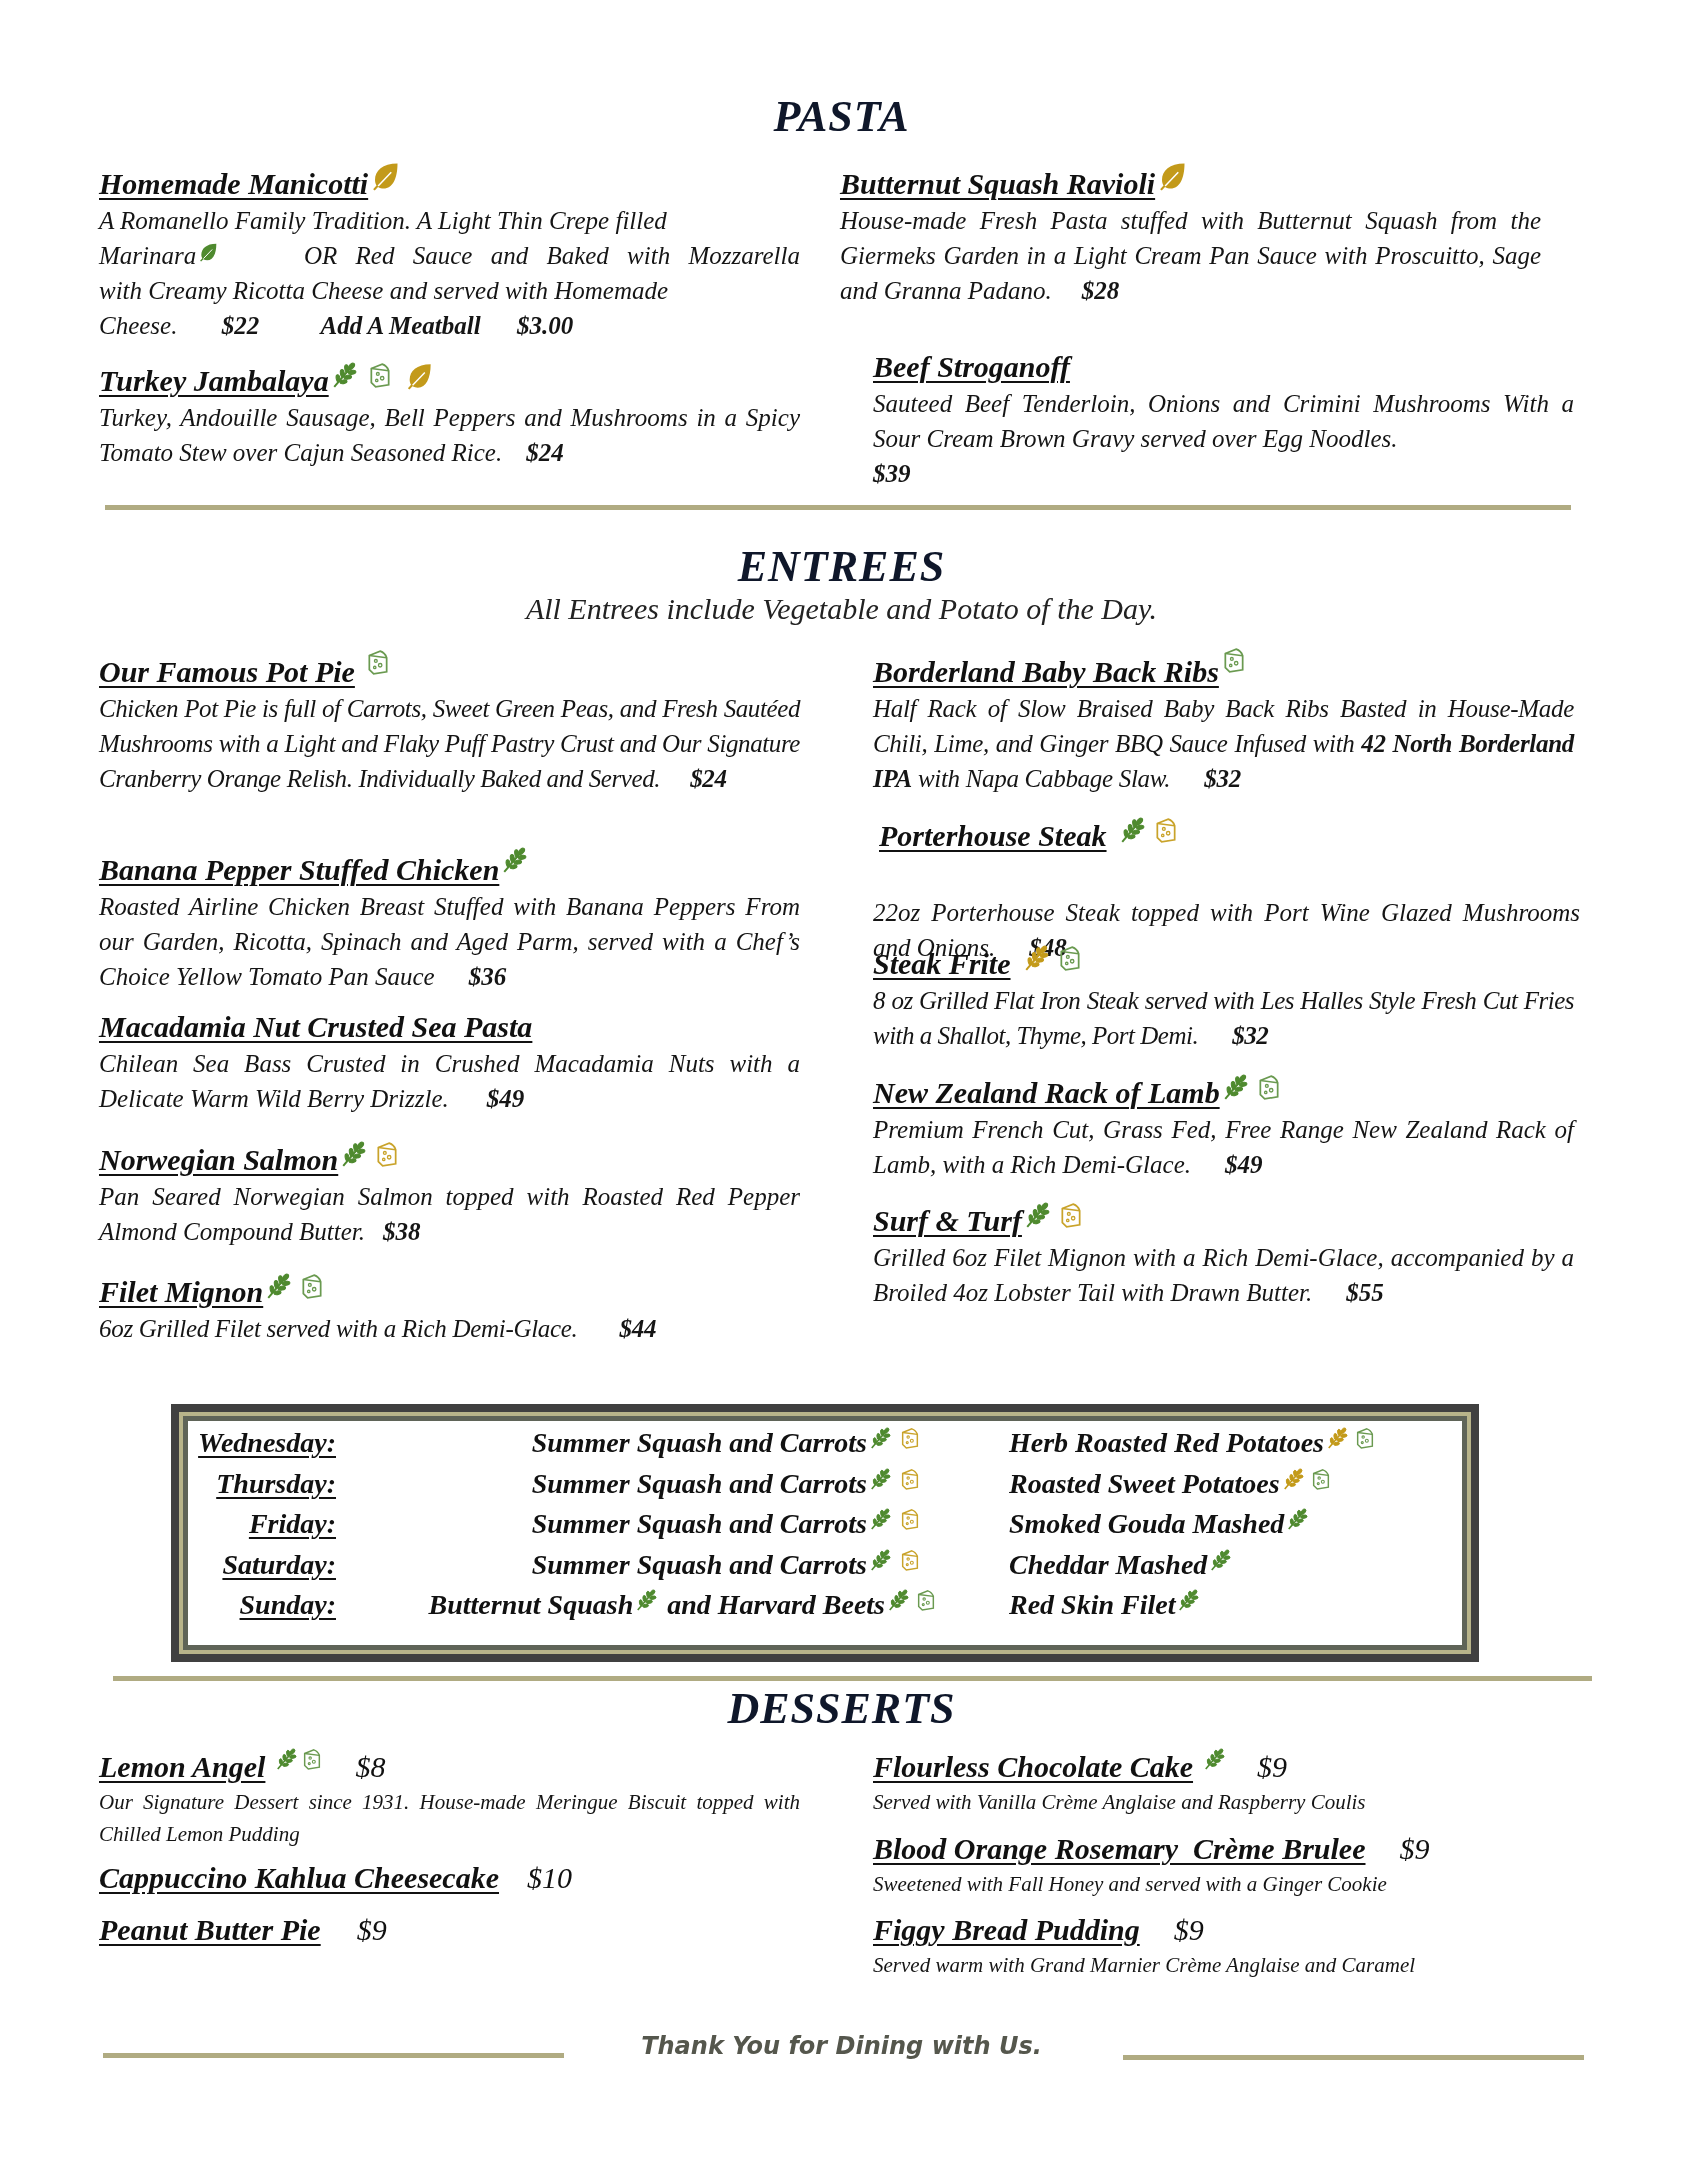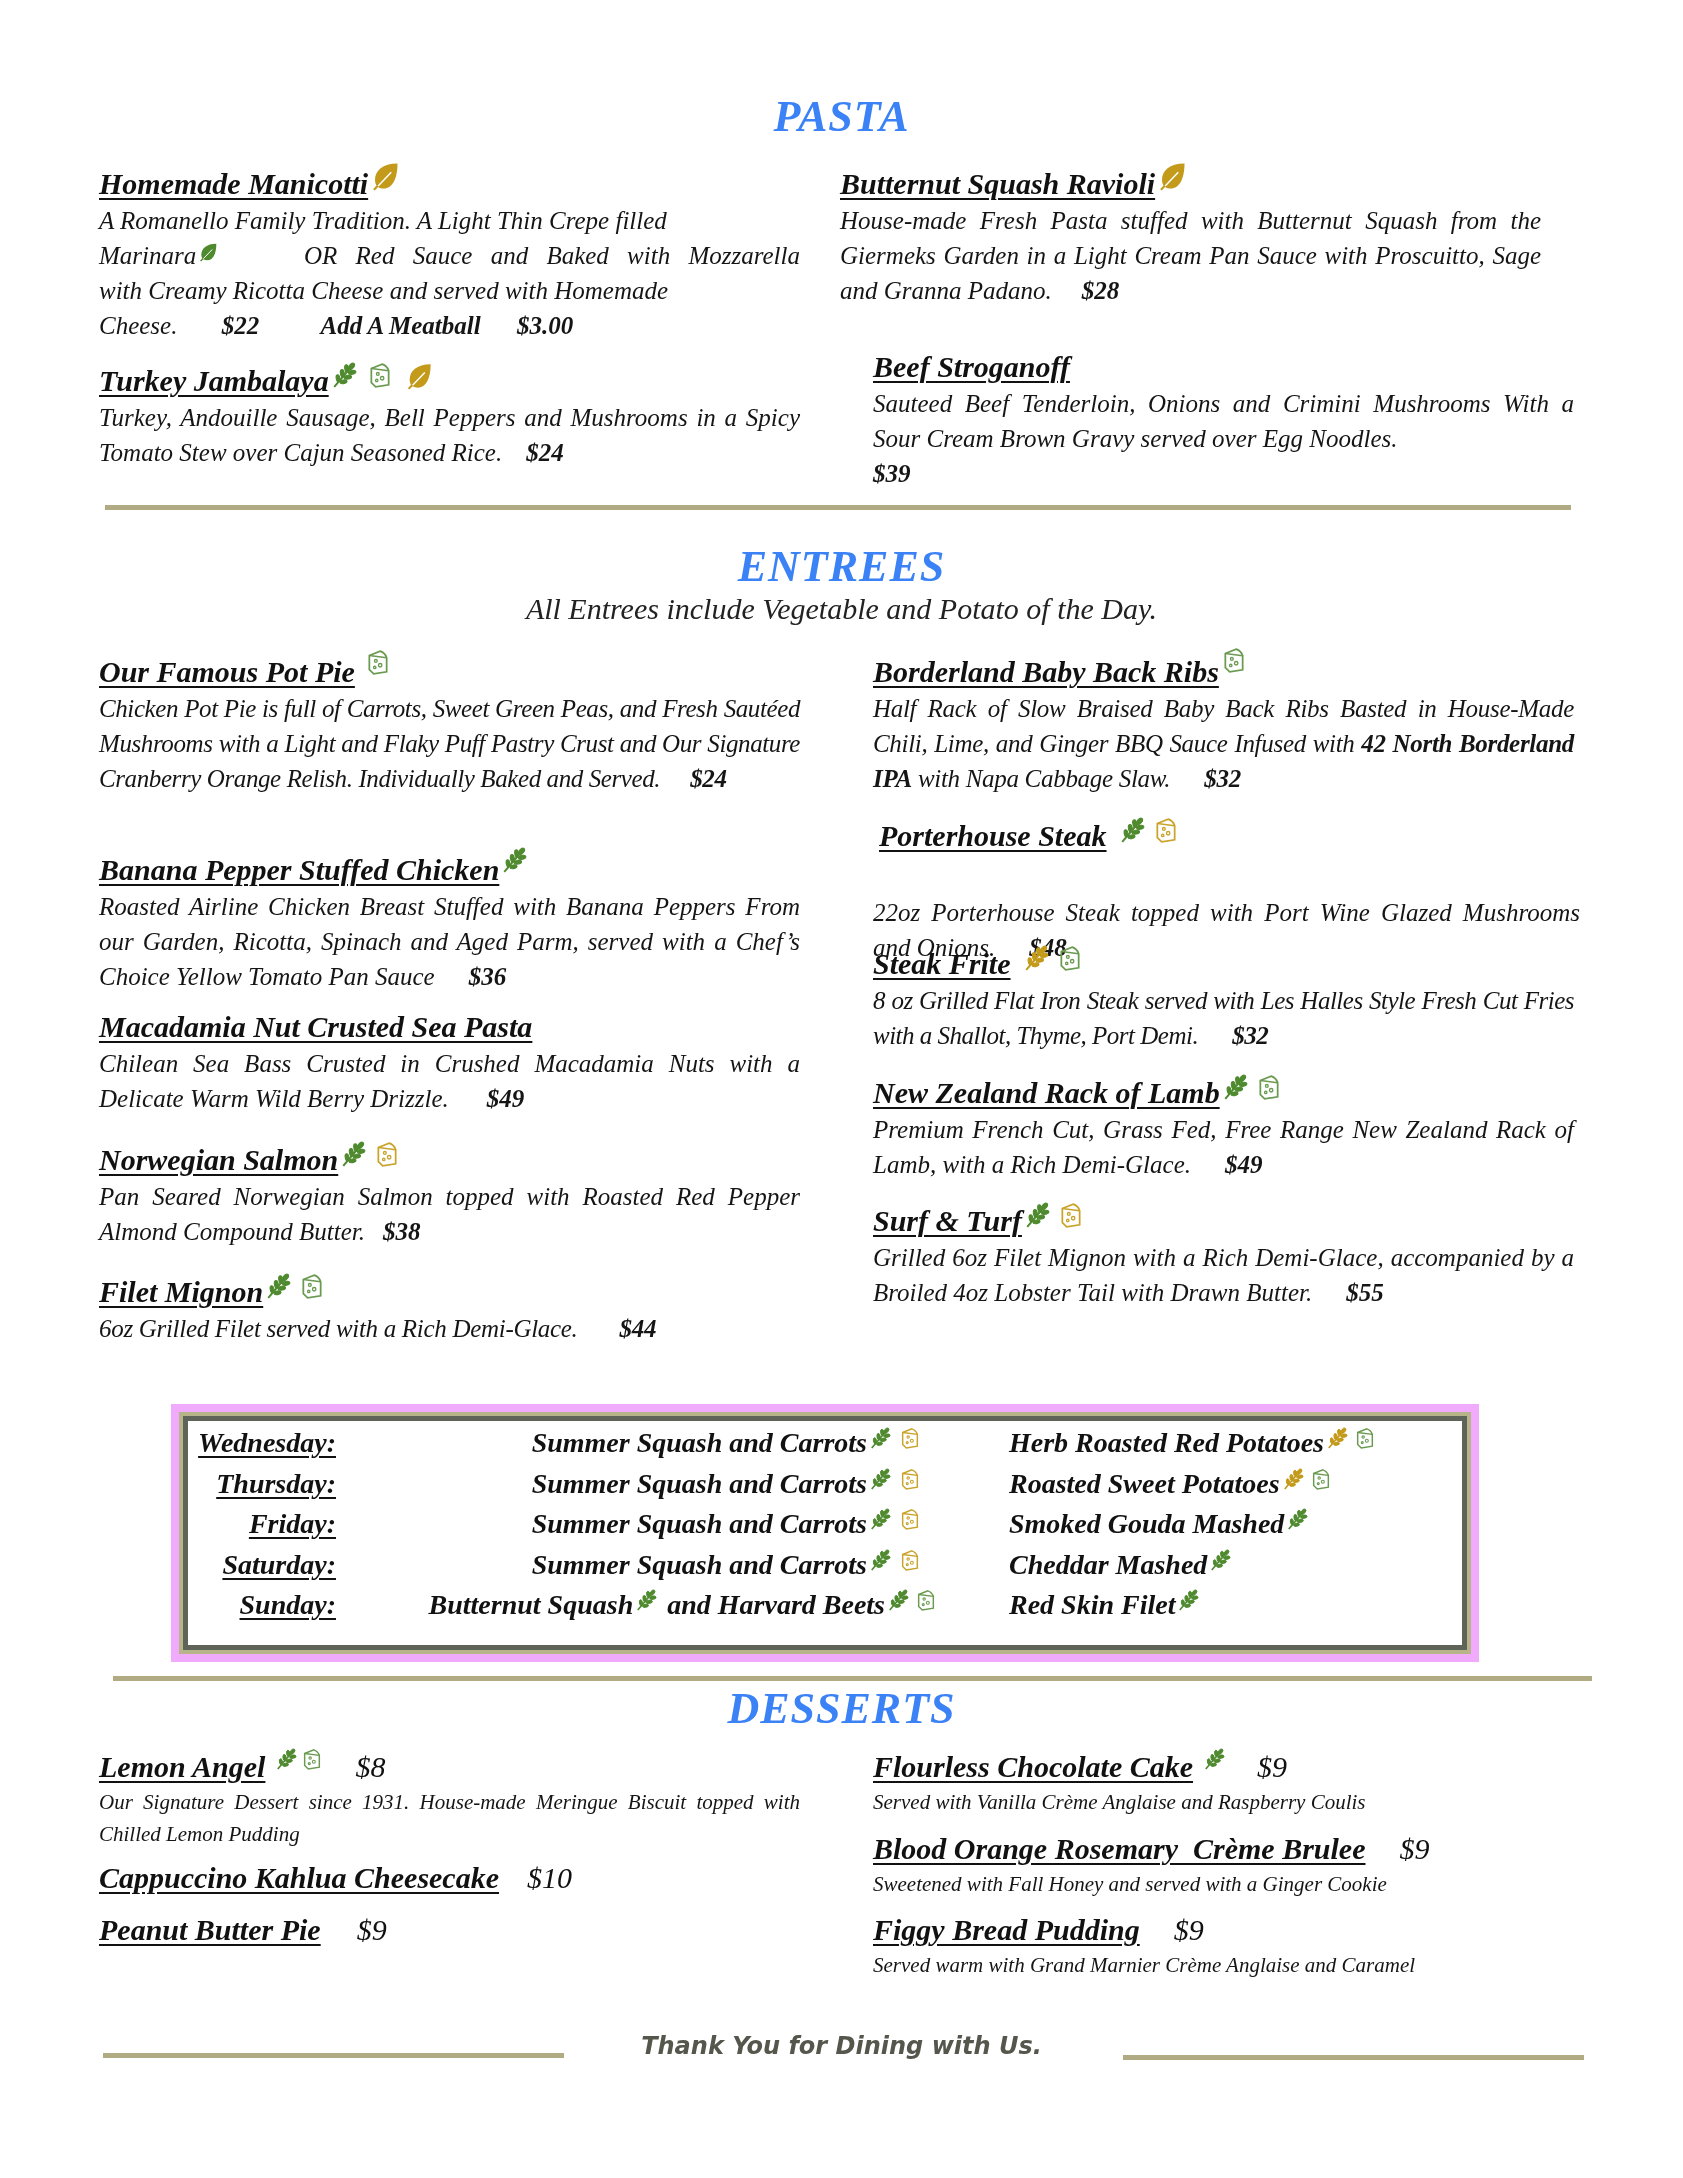--- a/index.html
+++ b/index.html
@@ -1,33 +1,33 @@
 <!DOCTYPE html>
 <html><head>
 <meta charset="utf-8">
 <style>
   html, body { margin: 0; padding: 0; background: #ffffff; }
   body { width: 1683px; height: 2178px; position: relative; overflow: hidden;
          font-family: "Liberation Serif", "DejaVu Serif", serif; color: #111; }
   .section-title { position: absolute; left: 0; width: 1683px; text-align: center;
-                   font-style: italic; font-weight: bold; font-size: 44px; letter-spacing: 1px; color: #3b82f6; }
+                   font-style: italic; font-weight: bold; font-size: 44px; letter-spacing: 1px; color: #0f172a; }
   .subtitle { position: absolute; left: 0; width: 1683px; text-align: center;
               font-style: italic; font-size: 30px; color: #222; }
   .item { position: absolute; width: 701px; }
   .item-title { font-style: italic; font-weight: bold; font-size: 30px; line-height: 38px; white-space: nowrap; }
   .item-title .name { text-decoration: underline; text-decoration-thickness: 2px; text-underline-offset: 4px; }
   .item-title .price { font-weight: normal; margin-left: 26px; }
   .desc { font-style: italic; font-size: 25px; line-height: 35px; text-align: justify; color: #151515; }
   .desc.small { font-size: 21px; line-height: 32px; text-align: left; }
   .desc b { font-weight: bold; }
   .price-b { font-weight: bold; margin-left: 24px; }
   .icon { display: inline-block; vertical-align: top; margin-left: 2px; }
   .rule { position: absolute; height: 5px; background: #b0ab82; }
   .veg-box { position: absolute; left: 171px; top: 1404px; width: 1308px; height: 258px;
-             box-sizing: border-box; background: #f0abfc; padding: 8px; }
+             box-sizing: border-box; background: #404040; padding: 8px; }
   .veg-box .mid { width: 100%; height: 100%; box-sizing: border-box; background: #b8b48a; padding: 4px; }
   .veg-box .inner-d { width: 100%; height: 100%; box-sizing: border-box; background: #5f6458; padding: 5px; }
   .veg-box .inner { width: 100%; height: 100%; background: #fff; position: relative; }
   .veg-row { position: absolute; left: 0; width: 100%; height: 40px; font-style: italic; font-weight: bold; font-size: 28px; }
   .veg-day { position: absolute; right: 1126px; text-decoration: underline; text-underline-offset: 4px; text-decoration-thickness: 2px; white-space: nowrap; }
   .veg-veg { position: absolute; right: 541px; white-space: nowrap; text-align: right; }
   .veg-pot { position: absolute; left: 821px; white-space: nowrap; }
   .footer-text { position: absolute; left: 0; width: 1683px; text-align: center; top: 2032px;
                  font-family: "DejaVu Sans", "Liberation Sans", sans-serif; font-style: italic; font-weight: bold;
                  font-size: 24px; color: #55574d; }

